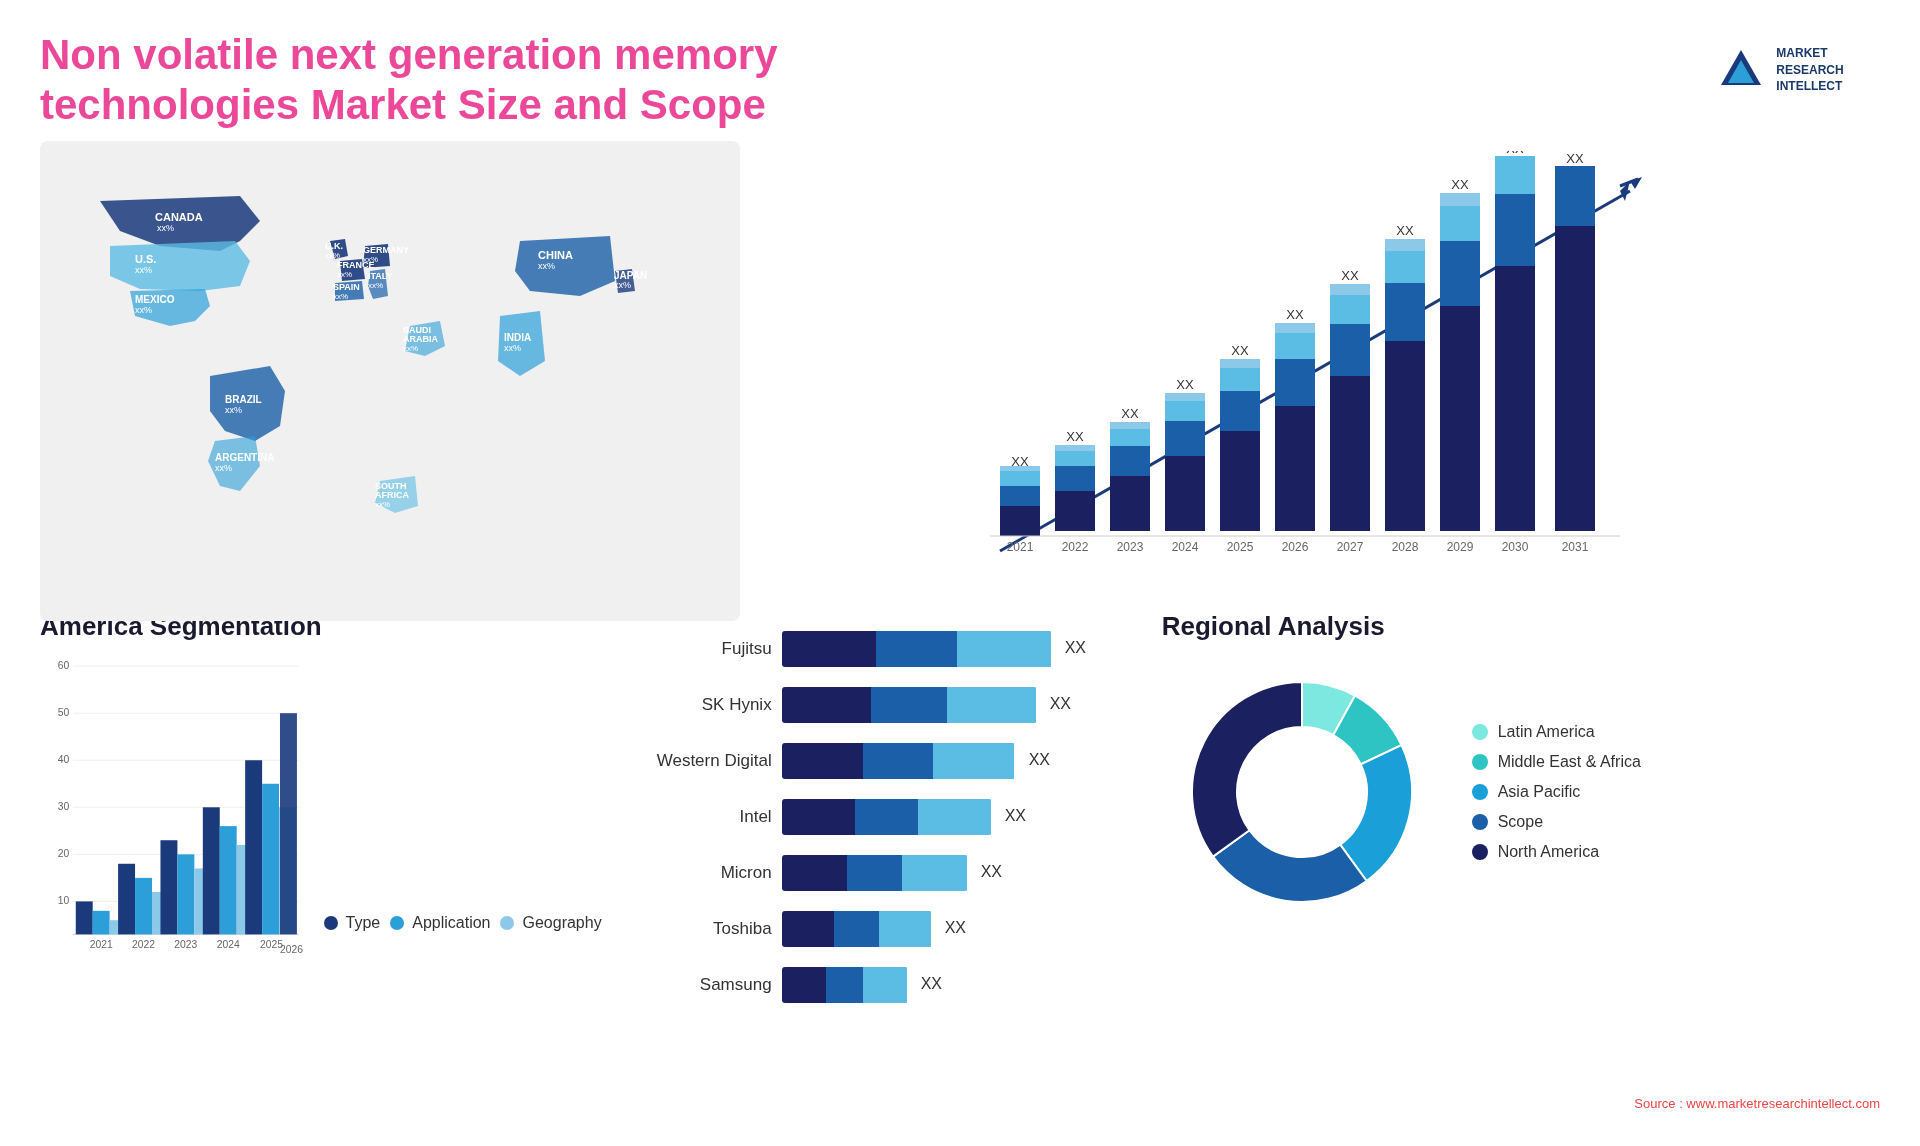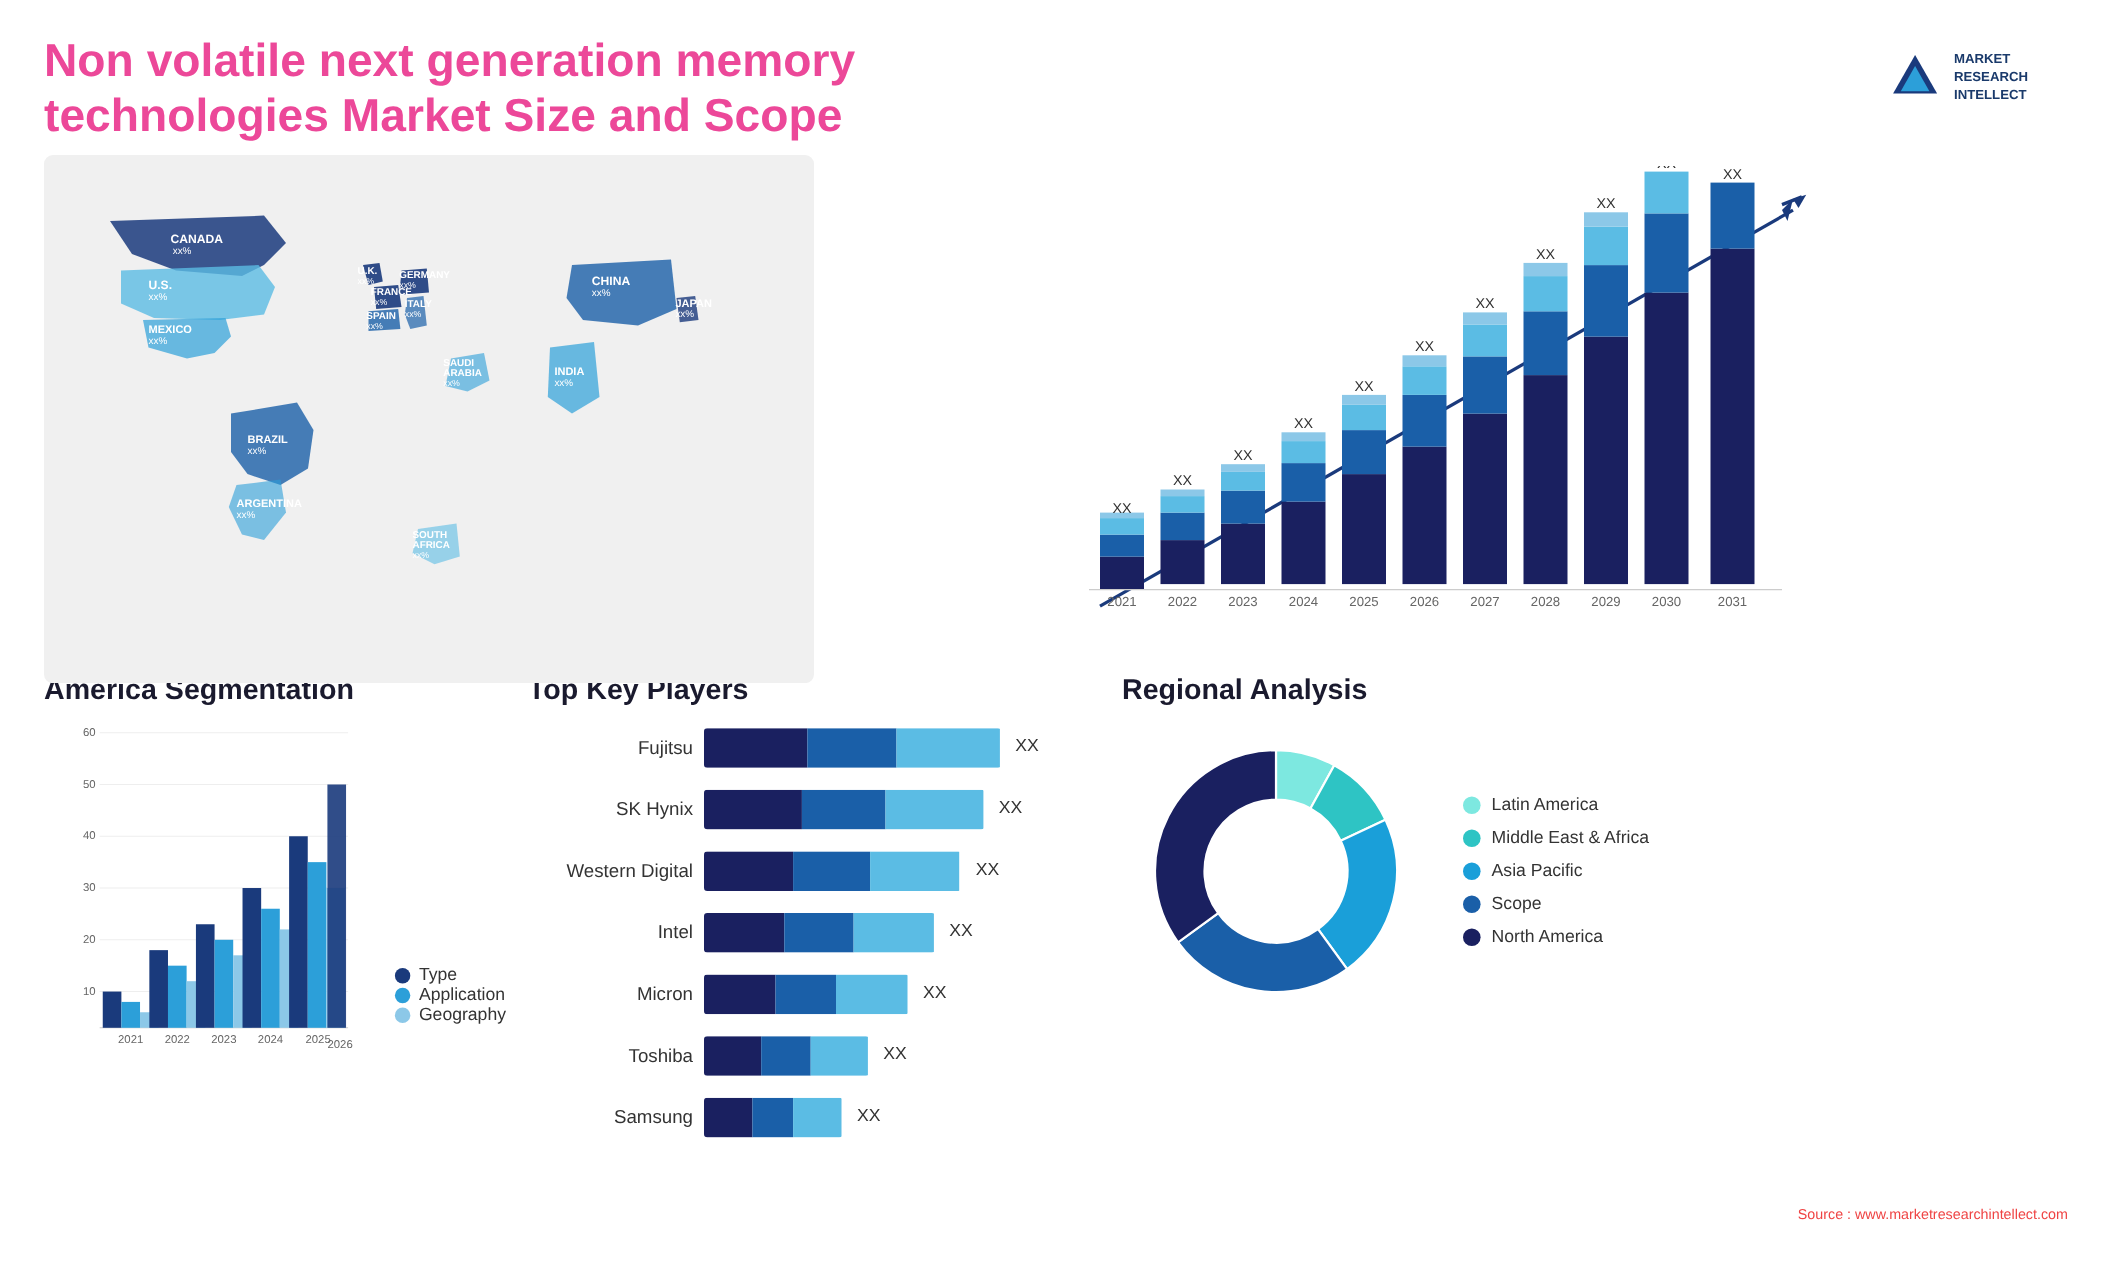--- a/index.html
+++ b/index.html
@@ -115,21 +115,22 @@
       display: flex;
       gap: 20px;
       align-items: flex-end;
     }
     .seg-svg {
       flex: 1;
       height: 320px;
     }
     .seg-legend {
       display: flex;
-      flex-direction: column;
+      flex-direction: row;
+      gap: 10px;
       padding-bottom: 40px;
     }
     .legend-item {
       display: flex;
       align-items: center;
       gap: 8px;
       font-size: 16px;
       color: #333;
     }
     .legend-dot {
@@ -468,21 +469,20 @@
           </div>
           <div class="legend-item">
             <div class="legend-dot" style="background:#8cc8e8;"></div>
             <span>Geography</span>
           </div>
         </div>
       </div>
     </div>
 
     <div class="players-section">
-      <h2 class="section-title">Top Key Players</h2>
       <div class="players-list" id="players-list">
       <div class="player-row">
       <div class="player-name">Fujitsu</div>
       <div class="player-bar-container" style="position: relative;">
         <div style="display:flex; height:36px; width:270px; border-radius:3px; overflow:hidden;">
           <div style="width:94px; height:36px; background:#1a2060;"></div>
           <div style="width:81px; height:36px; background:#1a5fa8;"></div>
           <div style="width:94px; height:36px; background:#5bbce4;"></div>
         </div>
         <span class="player-bar-value" style="position:absolute; left:275px; top:8px;">XX</span>

